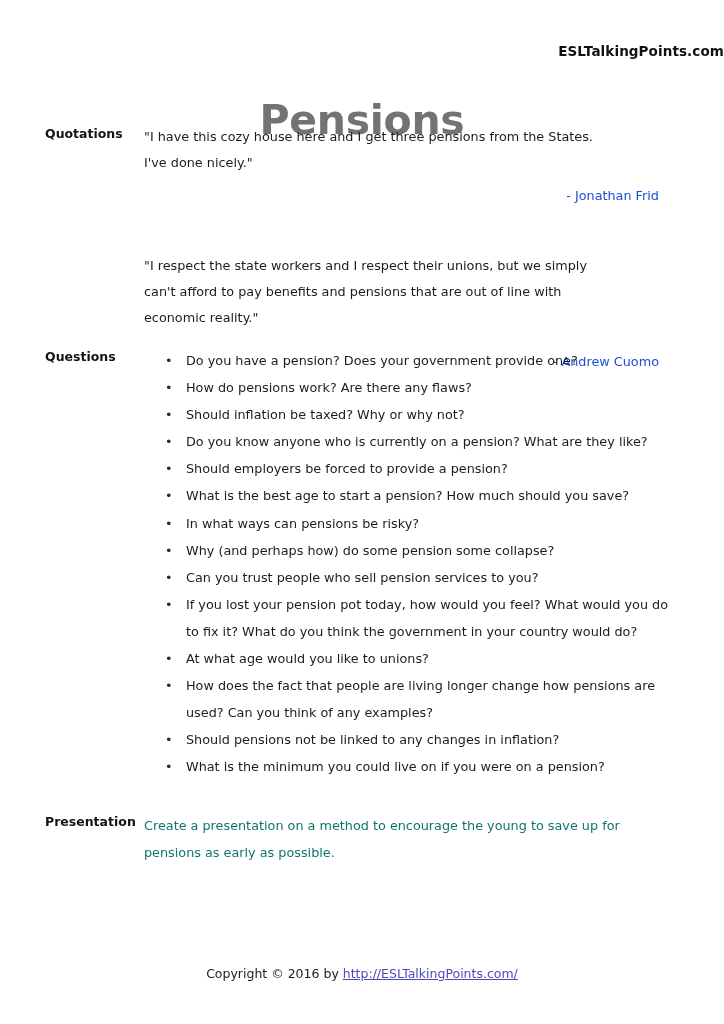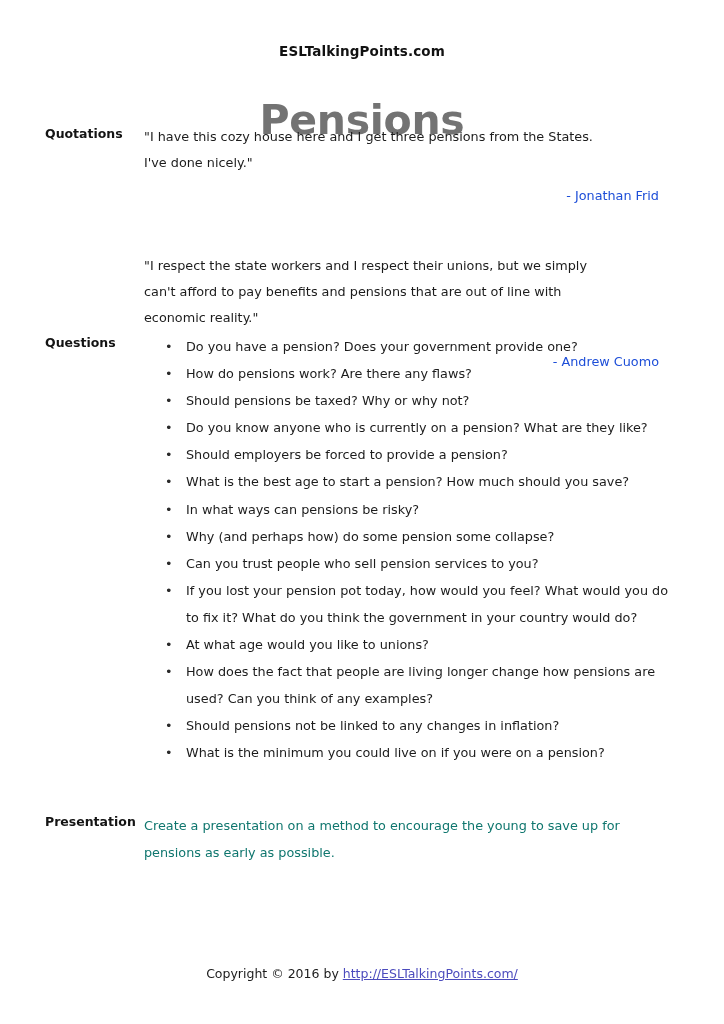--- a/index.html
+++ b/index.html
@@ -23,21 +23,21 @@
     box-sizing: border-box;
     overflow: hidden;
   }
 
   
   .site-name {
     position: absolute;
     top: 43px;
     left: 0;
     width: 724px;
-    text-align: center;
+    text-align: right;
     font-size: 13.5px;
     font-weight: bold;
     letter-spacing: 0.1px;
     color: #111111;
   }
   .doc-title {
     position: absolute;
     top: 72px;
     left: 0;
     width: 724px;
@@ -85,21 +85,21 @@
     font-size: 12.8px;
     line-height: 26px;
     color: #1d4ed8;
     text-align: right;
     width: 515px;
     margin-top: 7px;
   }
   .quote-block.second .quote-attrib { margin-top: 18px; }
 
   
-  #questions { top: 333px; }
+  #questions { top: 347px; }
 
   ul.qlist {
     list-style: none;
     margin: 0;
     padding: 0;
   }
   ul.qlist li {
     position: relative;
     padding-left: 42px;
     font-size: 12.8px;
@@ -181,21 +181,21 @@
           <li>
             <span class="bullet">•</span>
             <span class="qtext">Do you have a pension? Does your government provide one?</span>
           </li>
           <li>
             <span class="bullet">•</span>
             <span class="qtext">How do pensions work? Are there any flaws?</span>
           </li>
           <li>
             <span class="bullet">•</span>
-            <span class="qtext">Should pensions be taxed? Why or why not?</span>
+            <span class="qtext">Should inflation be taxed? Why or why not?</span>
           </li>
           <li>
             <span class="bullet">•</span>
             <span class="qtext">Do you know anyone who is currently on a pension? What are they like?</span>
           </li>
           <li>
             <span class="bullet">•</span>
             <span class="qtext">Should employers be forced to provide a pension?</span>
           </li>
           <li>

